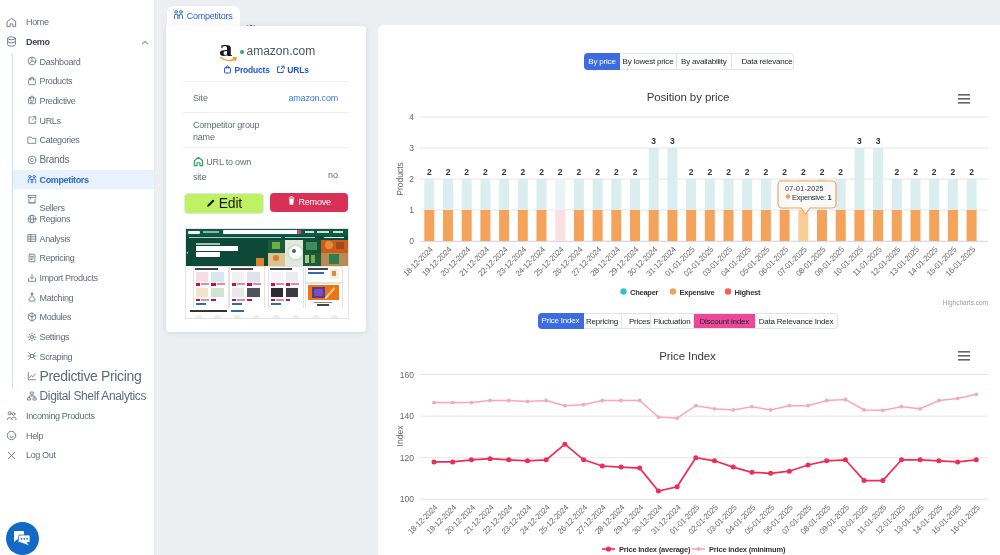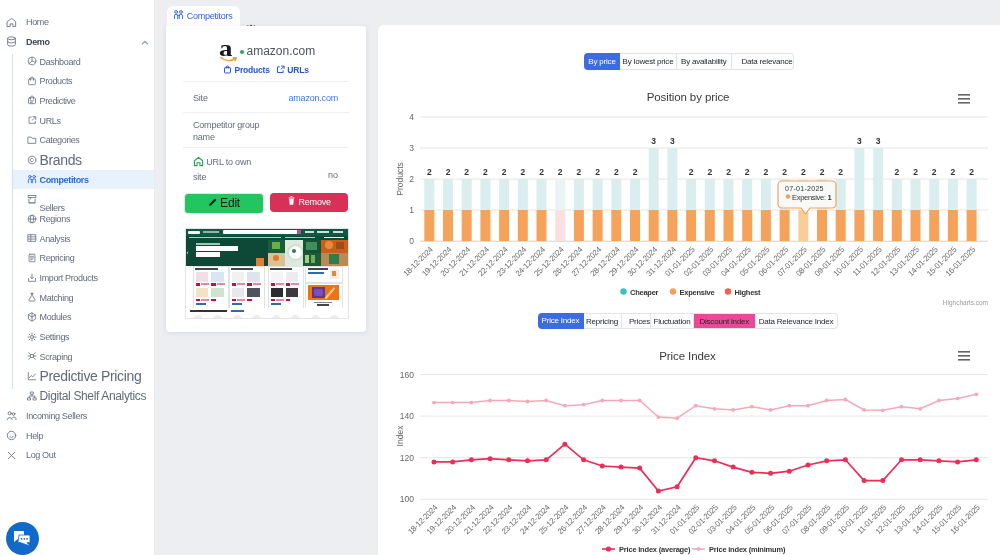--- a/index.html
+++ b/index.html
@@ -55,21 +55,21 @@
         <path d="M1.5 2.5 H5 L6.2 4 H10.5 V10 H1.5 Z" fill="none" stroke="#6b7684"></path>
       </g>
     </svg></div>
 <div style="position:absolute;left:39.5px;top:131.3px;height:18px;line-height:18px;font-size:9px;letter-spacing:-0.35px;font-weight:normal;color:#5f6b7a;white-space:nowrap">Categories</div>
 <div style="position:absolute;left:27px;top:154.5px;line-height:0"><svg width="10" height="10" viewBox="0 0 12 12" style="vertical-align:-1px">
       <g stroke-width="1" stroke-linecap="round" stroke-linejoin="round">
         <circle cx="6" cy="6" r="4.6" fill="none" stroke="#6b7684"></circle>
         <path d="M7.6 4.8 a2.1 2.1 0 1 0 0 2.4" fill="none" stroke="#6b7684"></path>
       </g>
     </svg></div>
-<div style="position:absolute;left:39.5px;top:151.0px;height:18px;line-height:18px;font-size:14px;letter-spacing:-0.35px;font-weight:normal;color:#5f6b7a;white-space:nowrap">Brands</div>
+<div style="position:absolute;left:39.5px;top:151.0px;height:18px;line-height:18px;font-size:10px;letter-spacing:-0.35px;font-weight:normal;color:#5f6b7a;white-space:nowrap">Brands</div>
 <div style="position:absolute;left:13px;top:170.1px;width:141px;height:18.5px;background:#e7f2fc"></div>
 <div style="position:absolute;left:27px;top:174.1px;line-height:0"><svg width="10" height="10" viewBox="0 0 12 12" style="vertical-align:-1px">
       <g stroke-width="1" stroke-linecap="round" stroke-linejoin="round">
         <circle cx="3.4" cy="3.2" r="1.5" fill="none" stroke="#2a66d8"></circle>
         <circle cx="8.6" cy="3.2" r="1.5" fill="none" stroke="#2a66d8"></circle>
         <path d="M1.6 10.5 V7.5 a1.8 1.8 0 0 1 3.6 0 V10.5 M6.8 10.5 V7.5 a1.8 1.8 0 0 1 3.6 0 V10.5 M5.2 6.8 h1.6" fill="none" stroke="#2a66d8"></path>
       </g>
     </svg></div>
 <div style="position:absolute;left:39.5px;top:170.6px;height:18px;line-height:18px;font-size:9px;letter-spacing:-0.35px;font-weight:bold;color:#2a66d8;white-space:nowrap">Competitors</div>
 <div style="position:absolute;left:27px;top:193.8px;line-height:0"><svg width="10" height="10" viewBox="0 0 12 12" style="vertical-align:-1px">
@@ -149,21 +149,21 @@
       </g>
     </svg></div>
 <div style="position:absolute;left:39.5px;top:387.1px;height:18px;line-height:18px;font-size:12px;letter-spacing:-0.35px;font-weight:normal;color:#5f6b7a;white-space:nowrap">Digital Shelf Analytics</div>
 <div style="position:absolute;left:6px;top:410.3px;line-height:0"><svg width="11" height="11" viewBox="0 0 12 12" style="vertical-align:-1px">
       <g stroke-width="1" stroke-linecap="round" stroke-linejoin="round">
         <circle cx="4" cy="3.6" r="1.7" fill="none" stroke="#6b7684"></circle>
         <circle cx="8.3" cy="4.4" r="1.4" fill="none" stroke="#6b7684"></circle>
         <path d="M1.3 10.5 a2.8 2.8 0 0 1 5.5 0 M7.5 8 a2.3 2.3 0 0 1 3.4 2.5" fill="none" stroke="#6b7684"></path>
       </g>
     </svg></div>
-<div style="position:absolute;left:26px;top:406.8px;height:18px;line-height:18px;font-size:9px;letter-spacing:-0.35px;font-weight:normal;color:#5f6b7a;white-space:nowrap">Incoming Sellers</div>
+<div style="position:absolute;left:26px;top:406.8px;height:18px;line-height:18px;font-size:9px;letter-spacing:-0.35px;font-weight:normal;color:#5f6b7a;white-space:nowrap">Incoming Products</div>
 <div style="position:absolute;left:6px;top:430.0px;line-height:0"><svg width="11" height="11" viewBox="0 0 12 12" style="vertical-align:-1px">
       <g stroke-width="1" stroke-linecap="round" stroke-linejoin="round">
         <circle cx="6" cy="6" r="4.6" fill="none" stroke="#6b7684"></circle>
         <circle cx="4.4" cy="5" r="0.5" fill="#6b7684"></circle>
         <circle cx="7.6" cy="5" r="0.5" fill="#6b7684"></circle>
         <path d="M4.2 7.4 a2.4 2.4 0 0 0 3.6 0" fill="none" stroke="#6b7684"></path>
       </g>
     </svg></div>
 <div style="position:absolute;left:26px;top:426.5px;height:18px;line-height:18px;font-size:9px;letter-spacing:-0.35px;font-weight:normal;color:#5f6b7a;white-space:nowrap">Help</div>
 <div style="position:absolute;left:6px;top:449.7px;line-height:0"><svg width="11" height="11" viewBox="0 0 12 12" style="vertical-align:-1px">
@@ -222,21 +222,21 @@
  <div style="position:absolute;left:17px;top:55px;width:166px;border-top:1px solid #eef0f2"></div>
  <div style="position:absolute;left:27px;top:67px;font-size:9px;color:#626c79;letter-spacing:-0.2px">Site</div>
  <div style="position:absolute;right:28px;top:67px;font-size:9px;color:#3b79e8;letter-spacing:-0.2px">amazon.com</div>
  <div style="position:absolute;left:17px;top:86px;width:166px;border-top:1px solid #eef0f2"></div>
  <div style="position:absolute;left:27px;top:93px;width:80px;font-size:9px;color:#626c79;letter-spacing:-0.2px;line-height:12px">Competitor group name</div>
  <div style="position:absolute;left:17px;top:121px;width:166px;border-top:1px solid #eef0f2"></div>
  <div style="position:absolute;left:27px;top:130px;width:68px;font-size:9px;color:#626c79;letter-spacing:-0.2px;line-height:12.5px"><span style="vertical-align:-2px"><svg width="11" height="11" viewBox="0 0 12 12">
           <path d="M1.5 5.2 L6 1.5 L10.5 5.2 V10.5 H7.6 V7.4 H4.4 V10.5 H1.5 Z" fill="none" stroke="#21a356" stroke-width="1.2" stroke-linejoin="round"></path>
         </svg></span> URL to own site</div>
  <div style="position:absolute;right:28px;top:144px;font-size:9px;color:#626c79">no</div>
- <div style="position:absolute;left:18px;top:166.5px;width:78px;height:19.5px;background:#22c55e;border:1px solid #e2e5e9;border-radius:4px;text-align:center;line-height:19.5px;font-size:12px;color:#1a1a1a;letter-spacing:-0.2px"><svg width="9" height="9" viewBox="0 0 12 12">
+ <div style="position:absolute;left:18px;top:166.5px;width:78px;height:19.5px;background:#bef264;border:1px solid #e2e5e9;border-radius:4px;text-align:center;line-height:19.5px;font-size:14px;color:#1a1a1a;letter-spacing:-0.2px"><svg width="9" height="9" viewBox="0 0 12 12">
         <path d="M1.5 10.5 L2.2 7.8 L8.6 1.4 a1.1 1.1 0 0 1 1.6 0 l0.4 0.4 a1.1 1.1 0 0 1 0 1.6 L4.2 9.8 Z" fill="#1a1a1a"></path>
       </svg> Edit</div>
  <div style="position:absolute;left:104px;top:166.5px;width:78px;height:19.5px;background:#d93058;border-radius:4px;text-align:center;line-height:19.5px;font-size:9px;color:#fff;letter-spacing:-0.2px"><svg width="9" height="10" viewBox="0 0 12 13">
         <g fill="#fff">
           <rect x="2.2" y="3.2" width="7.6" height="1.2" rx="0.4"></rect>
           <path d="M4.6 2.6 a1.4 1.4 0 0 1 2.8 0 z"></path>
           <path d="M3 5 h6 l-0.5 7 a0.8 0.8 0 0 1 -0.8 0.7 h-3.4 a0.8 0.8 0 0 1 -0.8 -0.7 z"></path>
         </g>
       </svg> Remove</div>
 

